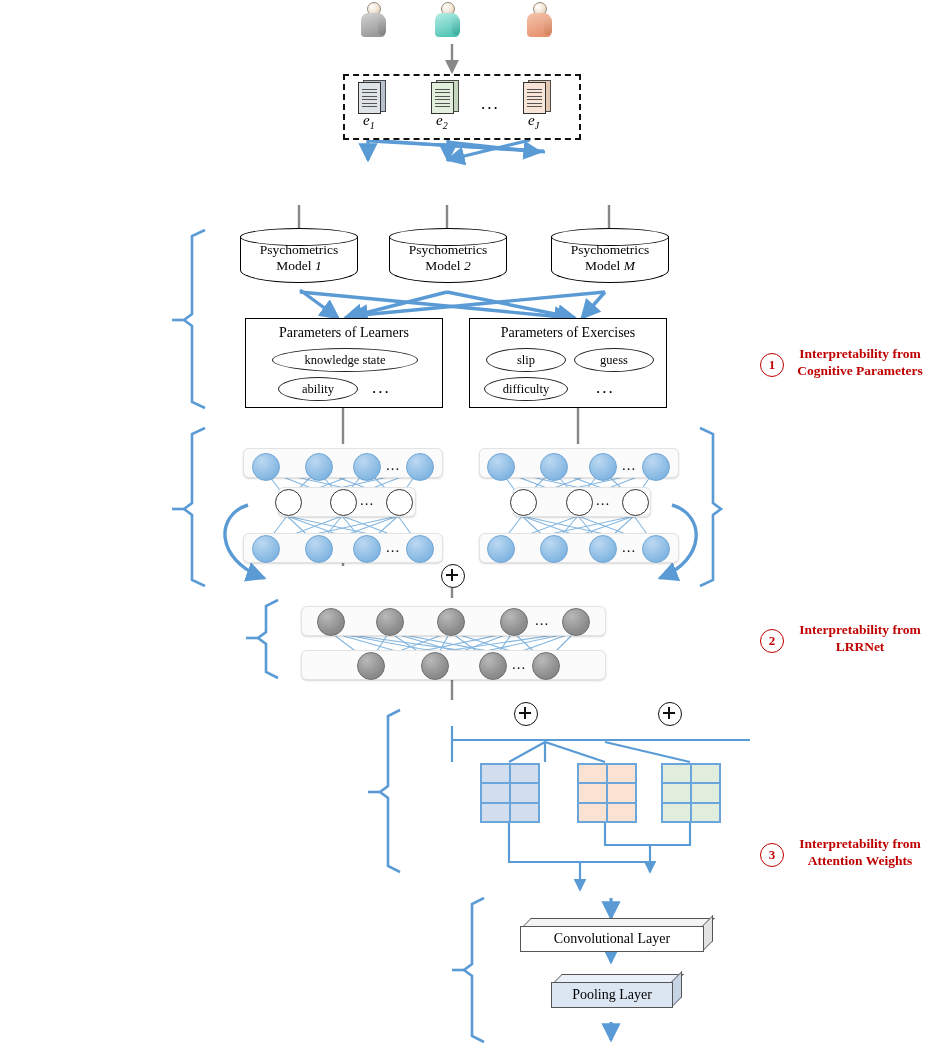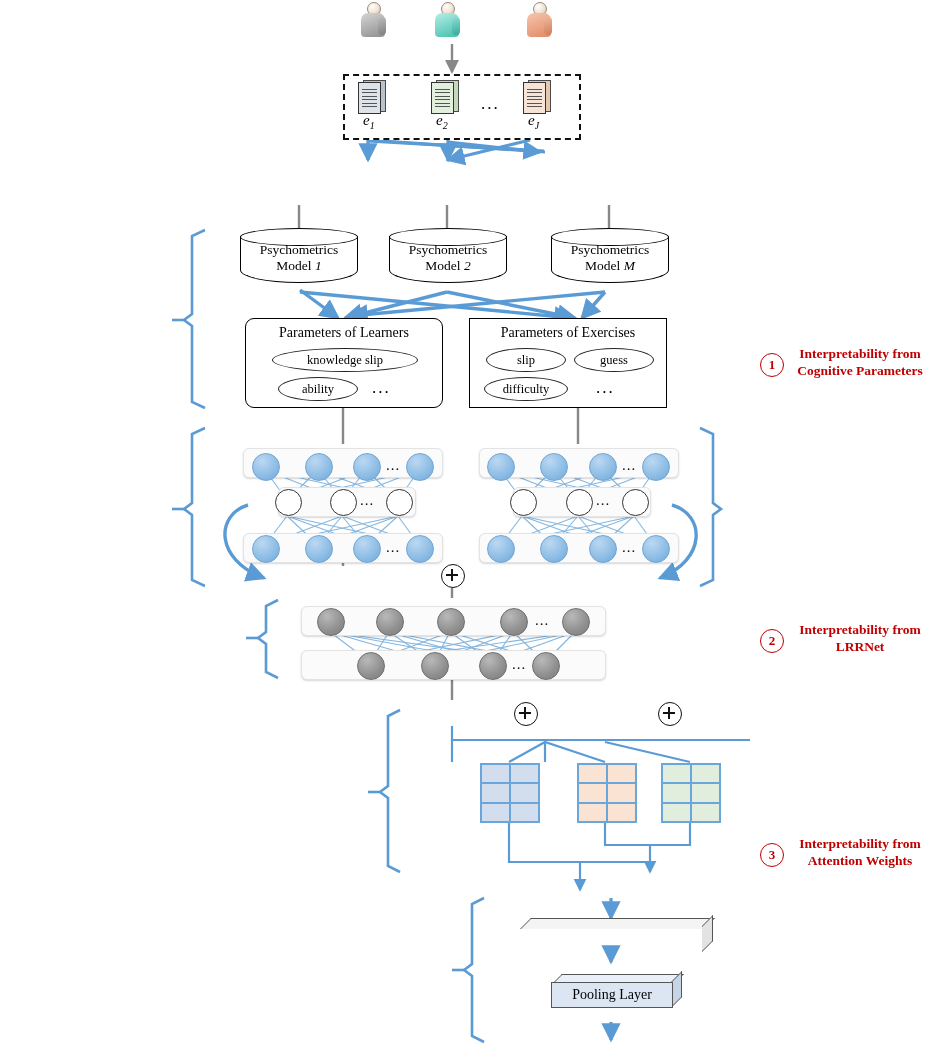--- a/index.html
+++ b/index.html
@@ -341,23 +341,23 @@
   </div>
   <div class="cyl" style="left:551px;top:228px;">
     <div class="body"></div>
     <div class="top"></div>
     <div class="txt">
       <div>Psychometrics</div>
       <div><span>Model </span><em>M</em></div>
     </div>
   </div>
 
-  <div class="pbox" style="left:245px;top:318px;width:196px;height:88px;border-radius:9px;">
+  <div class="pbox" style="left:245px;top:318px;width:196px;height:88px;">
     <div class="ttl">Parameters of Learners</div>
-    <div class="ell" style="left:26px;top:29px;width:144px;height:22px;">knowledge slip</div>
+    <div class="ell" style="left:26px;top:29px;width:144px;height:22px;">knowledge state</div>
     <div class="ell" style="left:32px;top:58px;width:78px;height:22px;">ability</div>
     <div class="dots" style="left:126px;top:59px;">...</div>
   </div>
 
   <div class="pbox" style="left:469px;top:318px;width:196px;height:88px;">
     <div class="ttl">Parameters of Exercises</div>
     <div class="ell" style="left:16px;top:29px;width:78px;height:22px;">slip</div>
     <div class="ell" style="left:104px;top:29px;width:78px;height:22px;font-family:Liberation Serif, serif;">guess</div>
     <div class="ell" style="left:14px;top:58px;width:82px;height:22px;">difficulty</div>
     <div class="dots" style="left:126px;top:59px;">...</div>
@@ -444,20 +444,21 @@
     <div style="background:#e2eedd;"></div>
     <div style="background:#e2eedd;"></div>
     <div style="background:#e2eedd;"></div>
     <div style="background:#e2eedd;"></div>
     <div style="background:#e2eedd;"></div>
   </div>
 
   <div class="box3d" style="left:520px;top:918px;width:182px;height:34px;">
     <div class="topf" style="width:182px;border-top:1.2px solid #555;border-left:1.2px solid #555;transform:skewX(-45deg);transform-origin:bottom left;background:#f4f4f4;border-right:1.2px solid #555;"></div>
     <div class="side" style="left:182px;transform:skewY(-45deg);transform-origin:top left;"></div>
+    <div class="face" style="background:#ffffff;">Convolutional Layer</div>
   </div>
 
   <div class="box3d" style="left:551px;top:962px;width:120px;height:34px;margin-top:12px;">
     <div class="topf" style="width:120px;border-top:1.2px solid #555;border-left:1.2px solid #555;transform:skewX(-45deg);transform-origin:bottom left;background:#eaf0f8;border-right:1.2px solid #555;"></div>
     <div class="side" style="left:120px;transform:skewY(-45deg);transform-origin:top left;background:#c6d4e6;"></div>
     <div class="face" style="background:#dce6f2;">Pooling Layer</div>
   </div>
 
 
   <div class="numcircle" style="left:760px;top:353px;">1</div>

